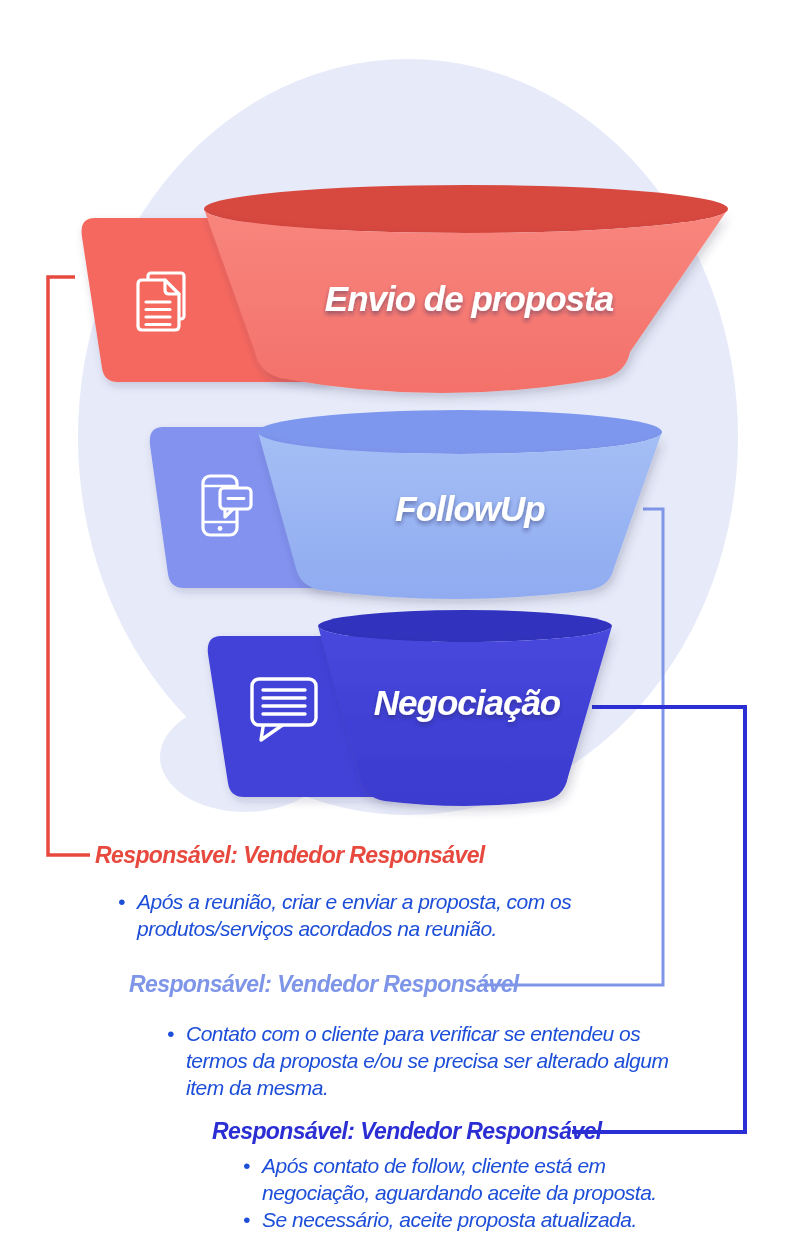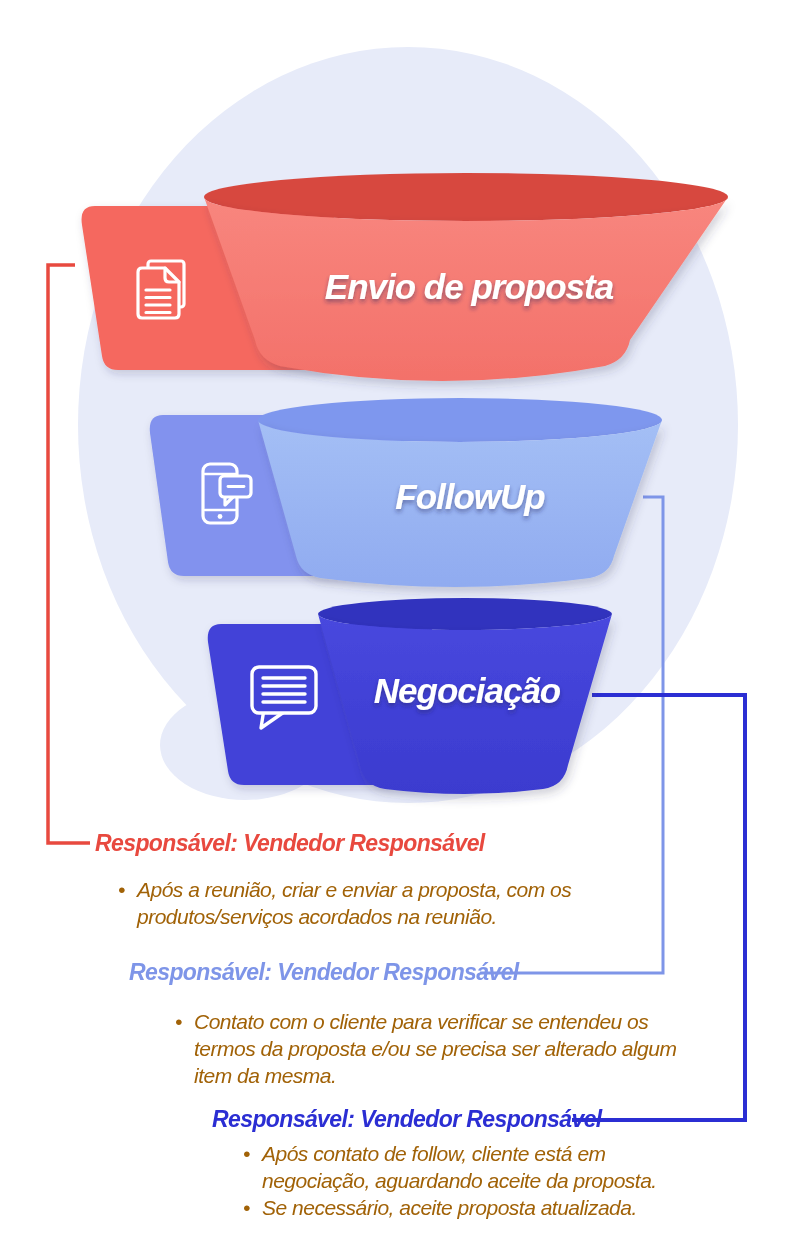--- a/index.html
+++ b/index.html
@@ -1,23 +1,23 @@
 <!DOCTYPE html>
 <html><head>
 <meta charset="utf-8">
 <style>
   html,body{margin:0;padding:0;background:#ffffff;}
   body{width:800px;height:1252px;position:relative;overflow:hidden;
        font-family:"Liberation Sans",sans-serif;}
-  .canvas{position:absolute;inset:0;}
+  .canvas{position:absolute;inset:0;margin-top:12px;}
   svg{position:absolute;left:0;top:0;}
   .heading{position:absolute;font-style:italic;font-weight:700;font-size:23px;
            letter-spacing:-0.6px;white-space:nowrap;}
   .bullets{position:absolute;font-style:italic;font-size:21px;letter-spacing:-0.5px;
-           color:#a16207;line-height:27px;}
+           color:#1d4ed8;line-height:27px;}
   .bullets ul{margin:0;padding:0;list-style:none;}
   .bullets li{position:relative;padding-left:22px;}
   .bullets li::before{content:"\2022";position:absolute;left:3px;top:0;}
   .funnel-label{font-family:"Liberation Sans",sans-serif;font-style:italic;
                 font-weight:700;letter-spacing:-1px;}
 </style>
 </head>
 <body>
 
 <div class="canvas">
@@ -100,21 +100,21 @@
   <div class="heading" style="left: 129px; top: 959px; color: rgb(126, 149, 232);">Responsável: Vendedor Responsável</div>
 
   <div class="heading" style="left: 212px; top: 1106px; color: rgb(43, 46, 211);">Responsável: Vendedor Responsável</div>
 
   <div class="bullets" style="left:115px;top:876px;width:485px;">
     <ul>
       <li>Após a reunião, criar e enviar a proposta, com os produtos/serviços acordados na reunião.</li>
     </ul>
   </div>
 
-  <div class="bullets" style="left:172px;top:1008px;width:505px;">
+  <div class="bullets" style="left:164px;top:1008px;width:505px;">
     <ul>
       <li>Contato com o cliente para verificar se entendeu os termos da proposta e/ou se precisa ser alterado algum item da mesma.</li>
     </ul>
   </div>
 
   <div class="bullets" style="left:240px;top:1140px;width:430px;">
     <ul>
       <li>Após contato de follow, cliente está em negociação, aguardando aceite da proposta.</li>
       <li>Se necessário, aceite proposta atualizada.</li>
     </ul>

